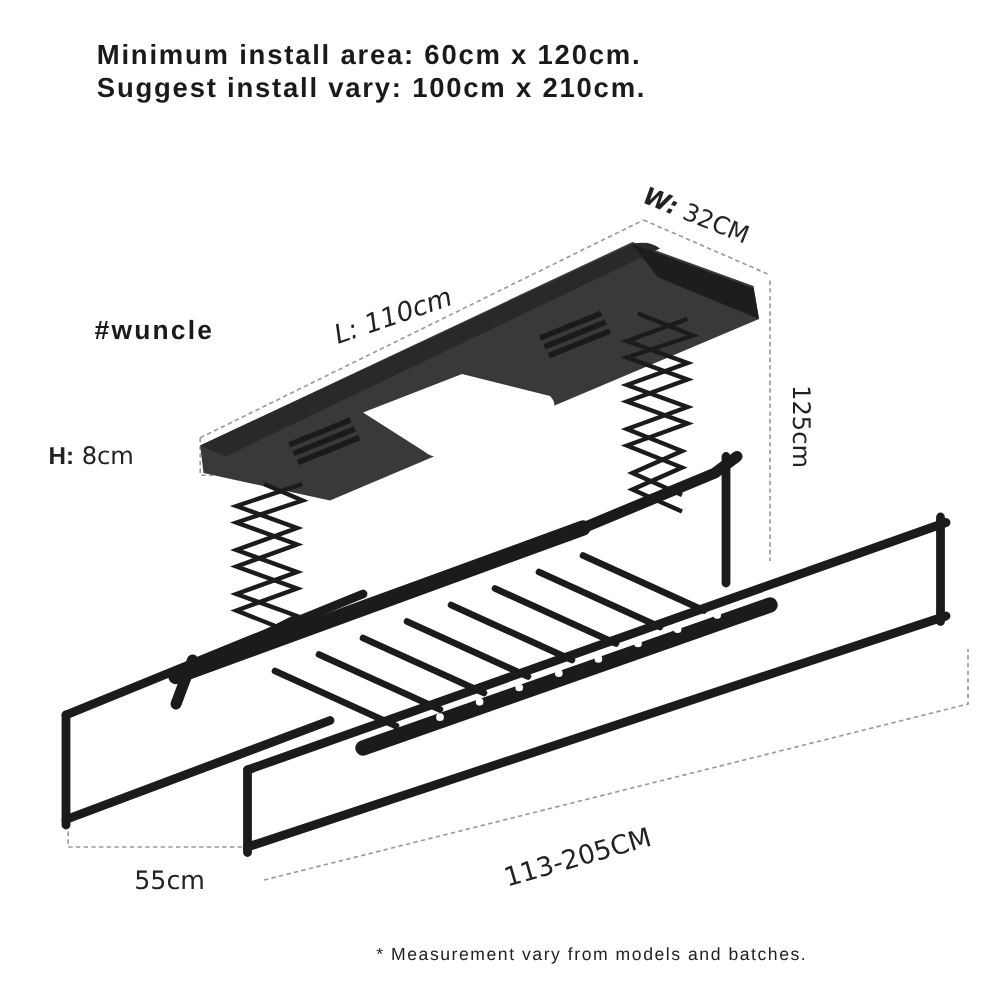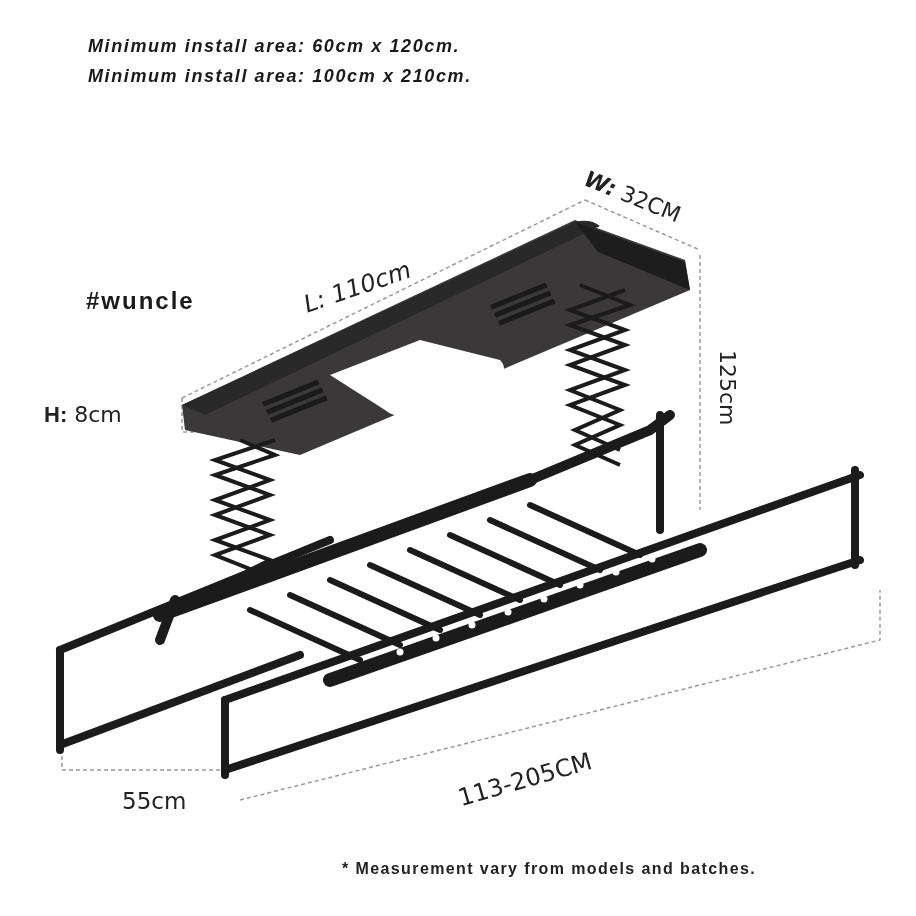--- a/index.html
+++ b/index.html
@@ -1,21 +1,20 @@
 <!DOCTYPE html>
 <html><head>
 <meta charset="utf-8">
 <style>
   html, body { margin: 0; padding: 0; background: #ffffff; }
   body { width: 916px; height: 916px; position: relative; overflow: hidden; }
   .heading {
     position: absolute; left: 88px; font-family: "Liberation Sans", sans-serif;
-    font-weight: bold; font-size: 18px; letter-spacing: 1.6px; color: #1a1a1a;
+    font-weight: bold; font-size: 25px; letter-spacing: 1.6px; color: #1a1a1a;
     white-space: nowrap;
-    font-style: italic;
   }
   #line1 { top: 36px; }
   #line2 { top: 66px; }
   .brand {
     position: absolute; left: 86px; top: 265px; font-family: "Liberation Sans", sans-serif;
     font-weight: bold; font-size: 24px; letter-spacing: 2px; color: #1a1a1a; margin-top: 22px;
   }
   .dim {
     position: absolute; font-family: "DejaVu Sans", sans-serif; color: #222;
     white-space: nowrap; transform-origin: left top;
@@ -23,29 +22,29 @@
   #dim-h { left: 44px; top: 402px; font-size: 22px; }
   #dim-h .lbl { font-family: "Liberation Sans", sans-serif; font-weight: bold; }
   #dim-l { left: 300px; top: 292px; font-size: 24px; transform: rotate(-19deg); font-style: italic; }
   #dim-w { left: 590px; top: 166px; font-size: 22px; transform: rotate(22deg); }
   #dim-w .lbl { font-weight: bold; font-style: italic; }
   #dim-hgt { left: 740px; top: 350px; font-size: 22px; transform: rotate(90deg); }
   #dim-len { left: 455px; top: 785px; font-size: 24px; transform: rotate(-16deg); }
   #dim-depth { left: 122px; top: 788px; font-size: 23px; }
   .note {
     position: absolute; left: 342px; top: 860px; font-family: "Liberation Sans", sans-serif;
-    font-weight: bold; font-size: 16px; letter-spacing: 1.4px; color: #222; white-space: nowrap;
+    font-weight: normal; font-size: 16px; letter-spacing: 1.4px; color: #222; white-space: nowrap;
   }
   svg.art { position: absolute; left: 0; top: 0; }
 </style>
 </head>
 <body>
 
 <div class="heading" id="line1">Minimum install area: 60cm x 120cm.</div>
-<div class="heading" id="line2">Minimum install area: 100cm x 210cm.</div>
+<div class="heading" id="line2">Suggest install vary: 100cm x 210cm.</div>
 
 <div class="brand">#wuncle</div>
 
 <svg class="art" width="916" height="916" viewBox="0 0 916 916">
 
   <g stroke="#9a9a9a" stroke-width="1.5" stroke-dasharray="4,3" fill="none">
     <path d="M182 398 L182 432 L220 432"></path>
     <path d="M182 398 L585 200"></path>
     <path d="M585 200 L700 250"></path>
     <path d="M700 255 L700 510"></path>

